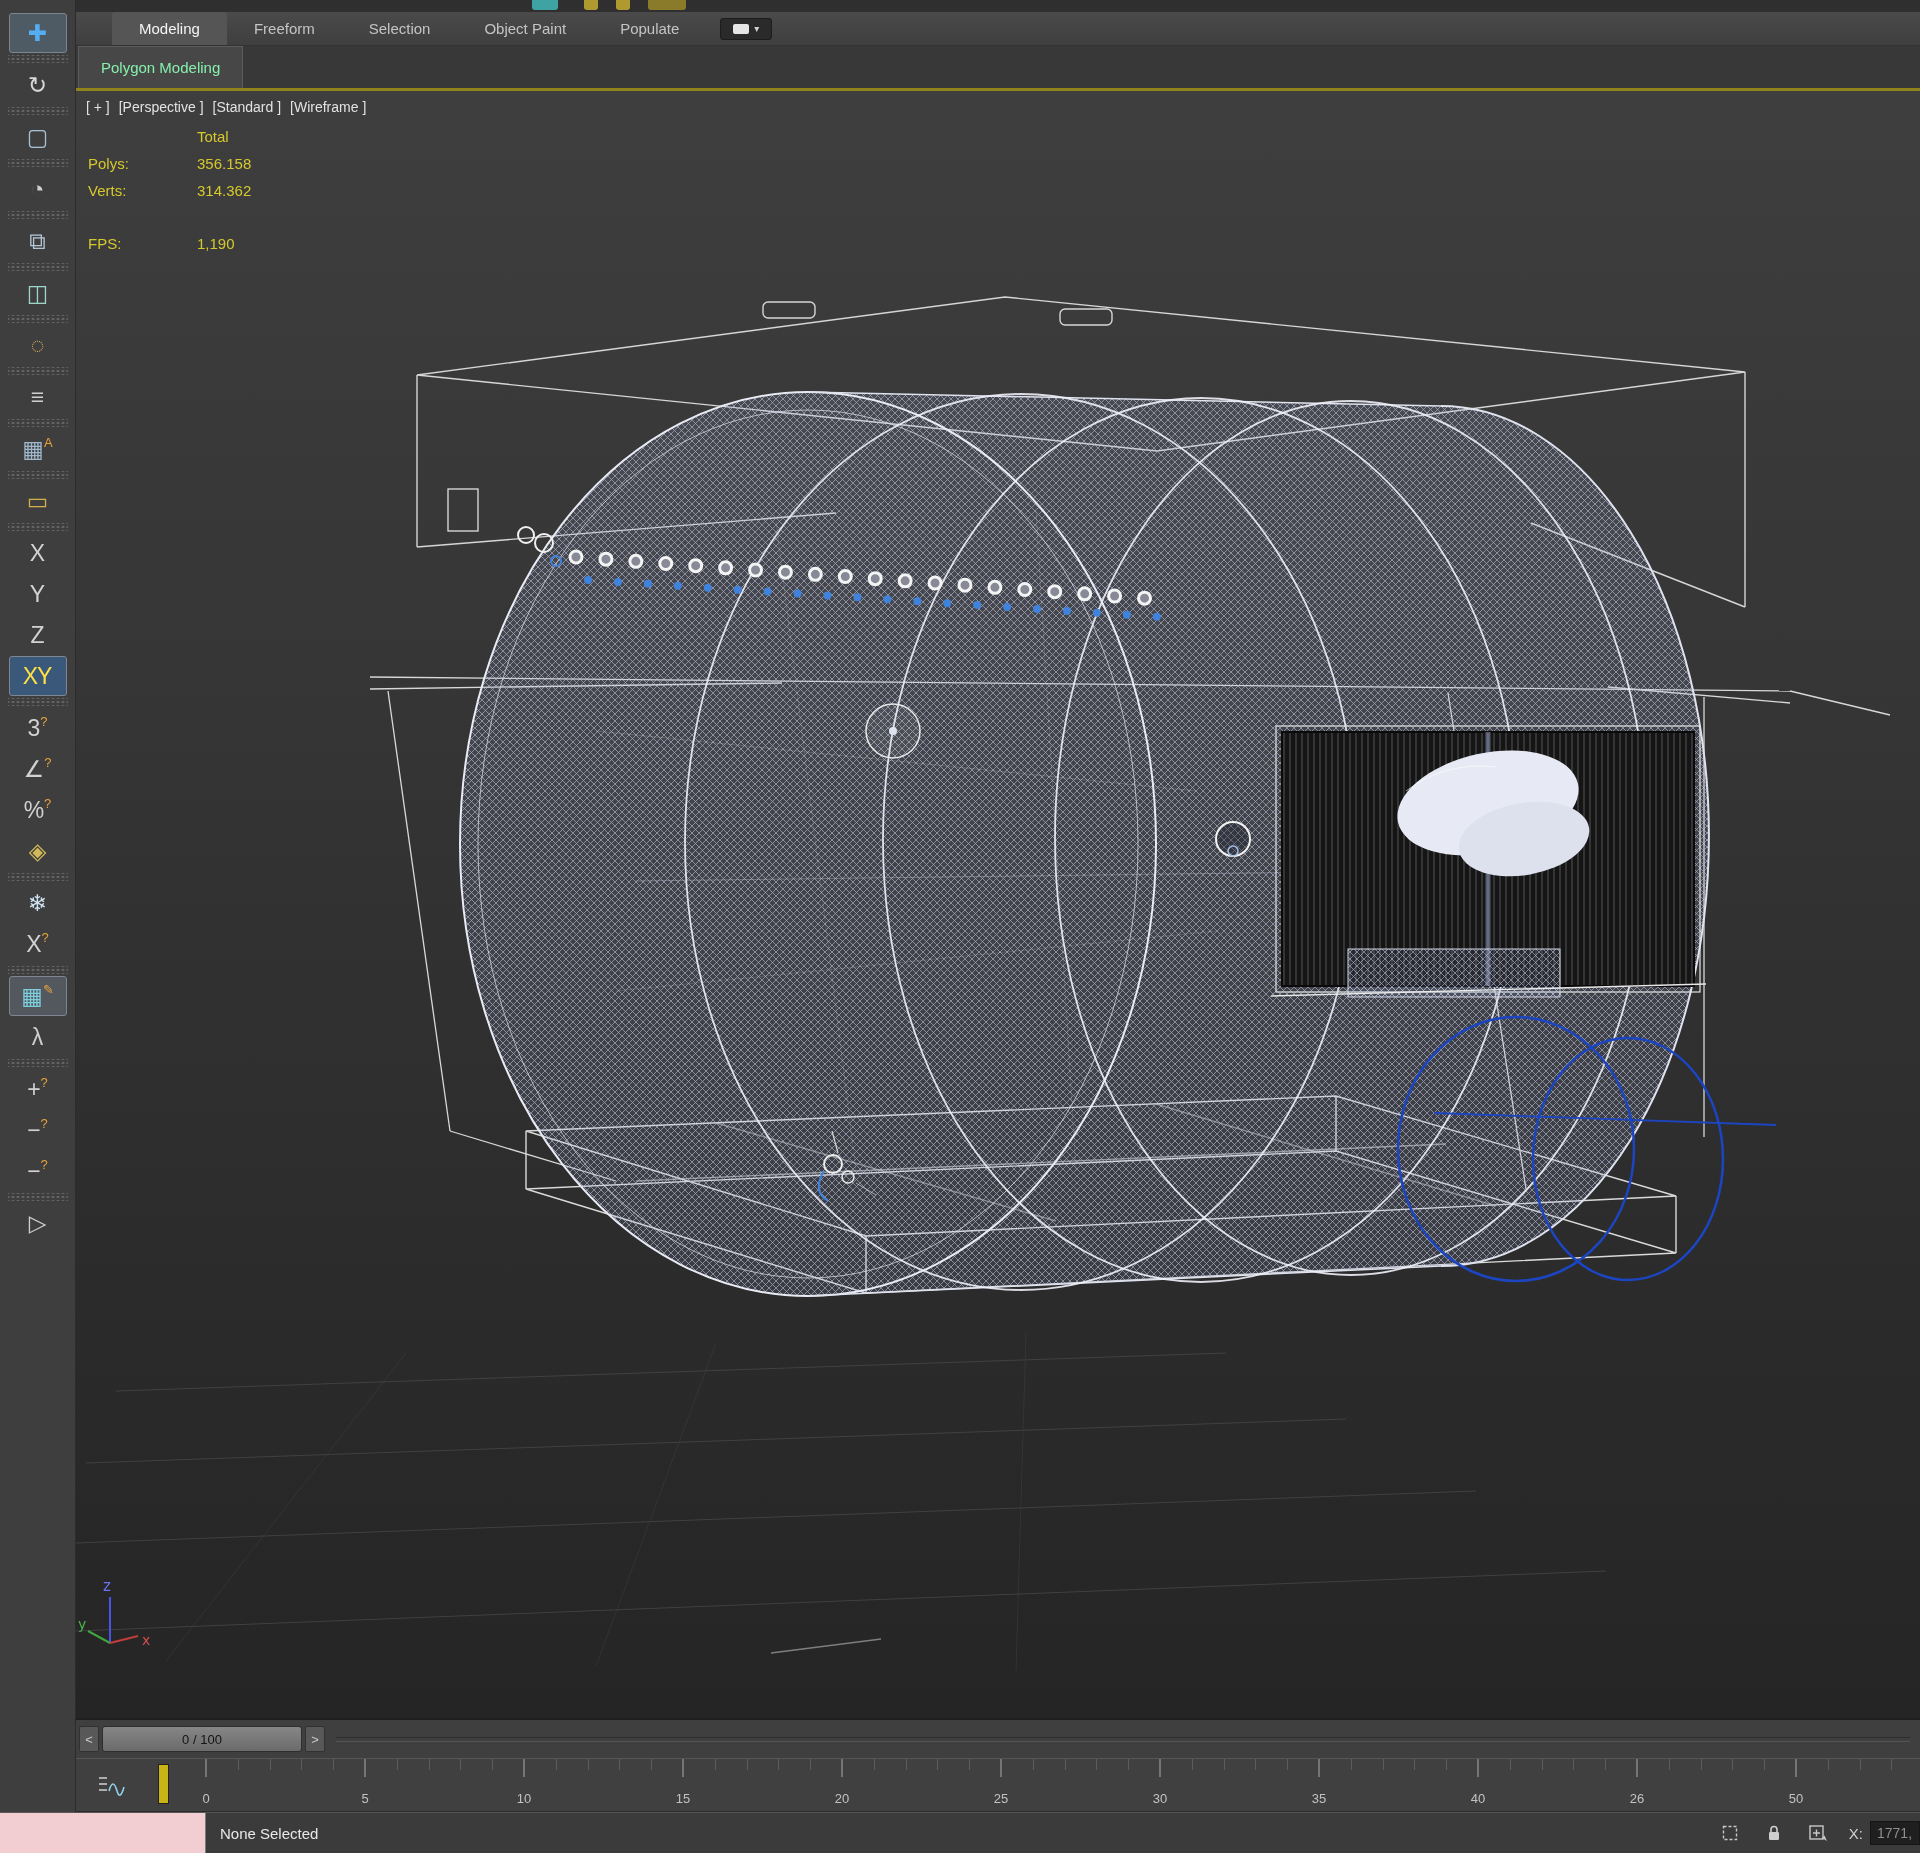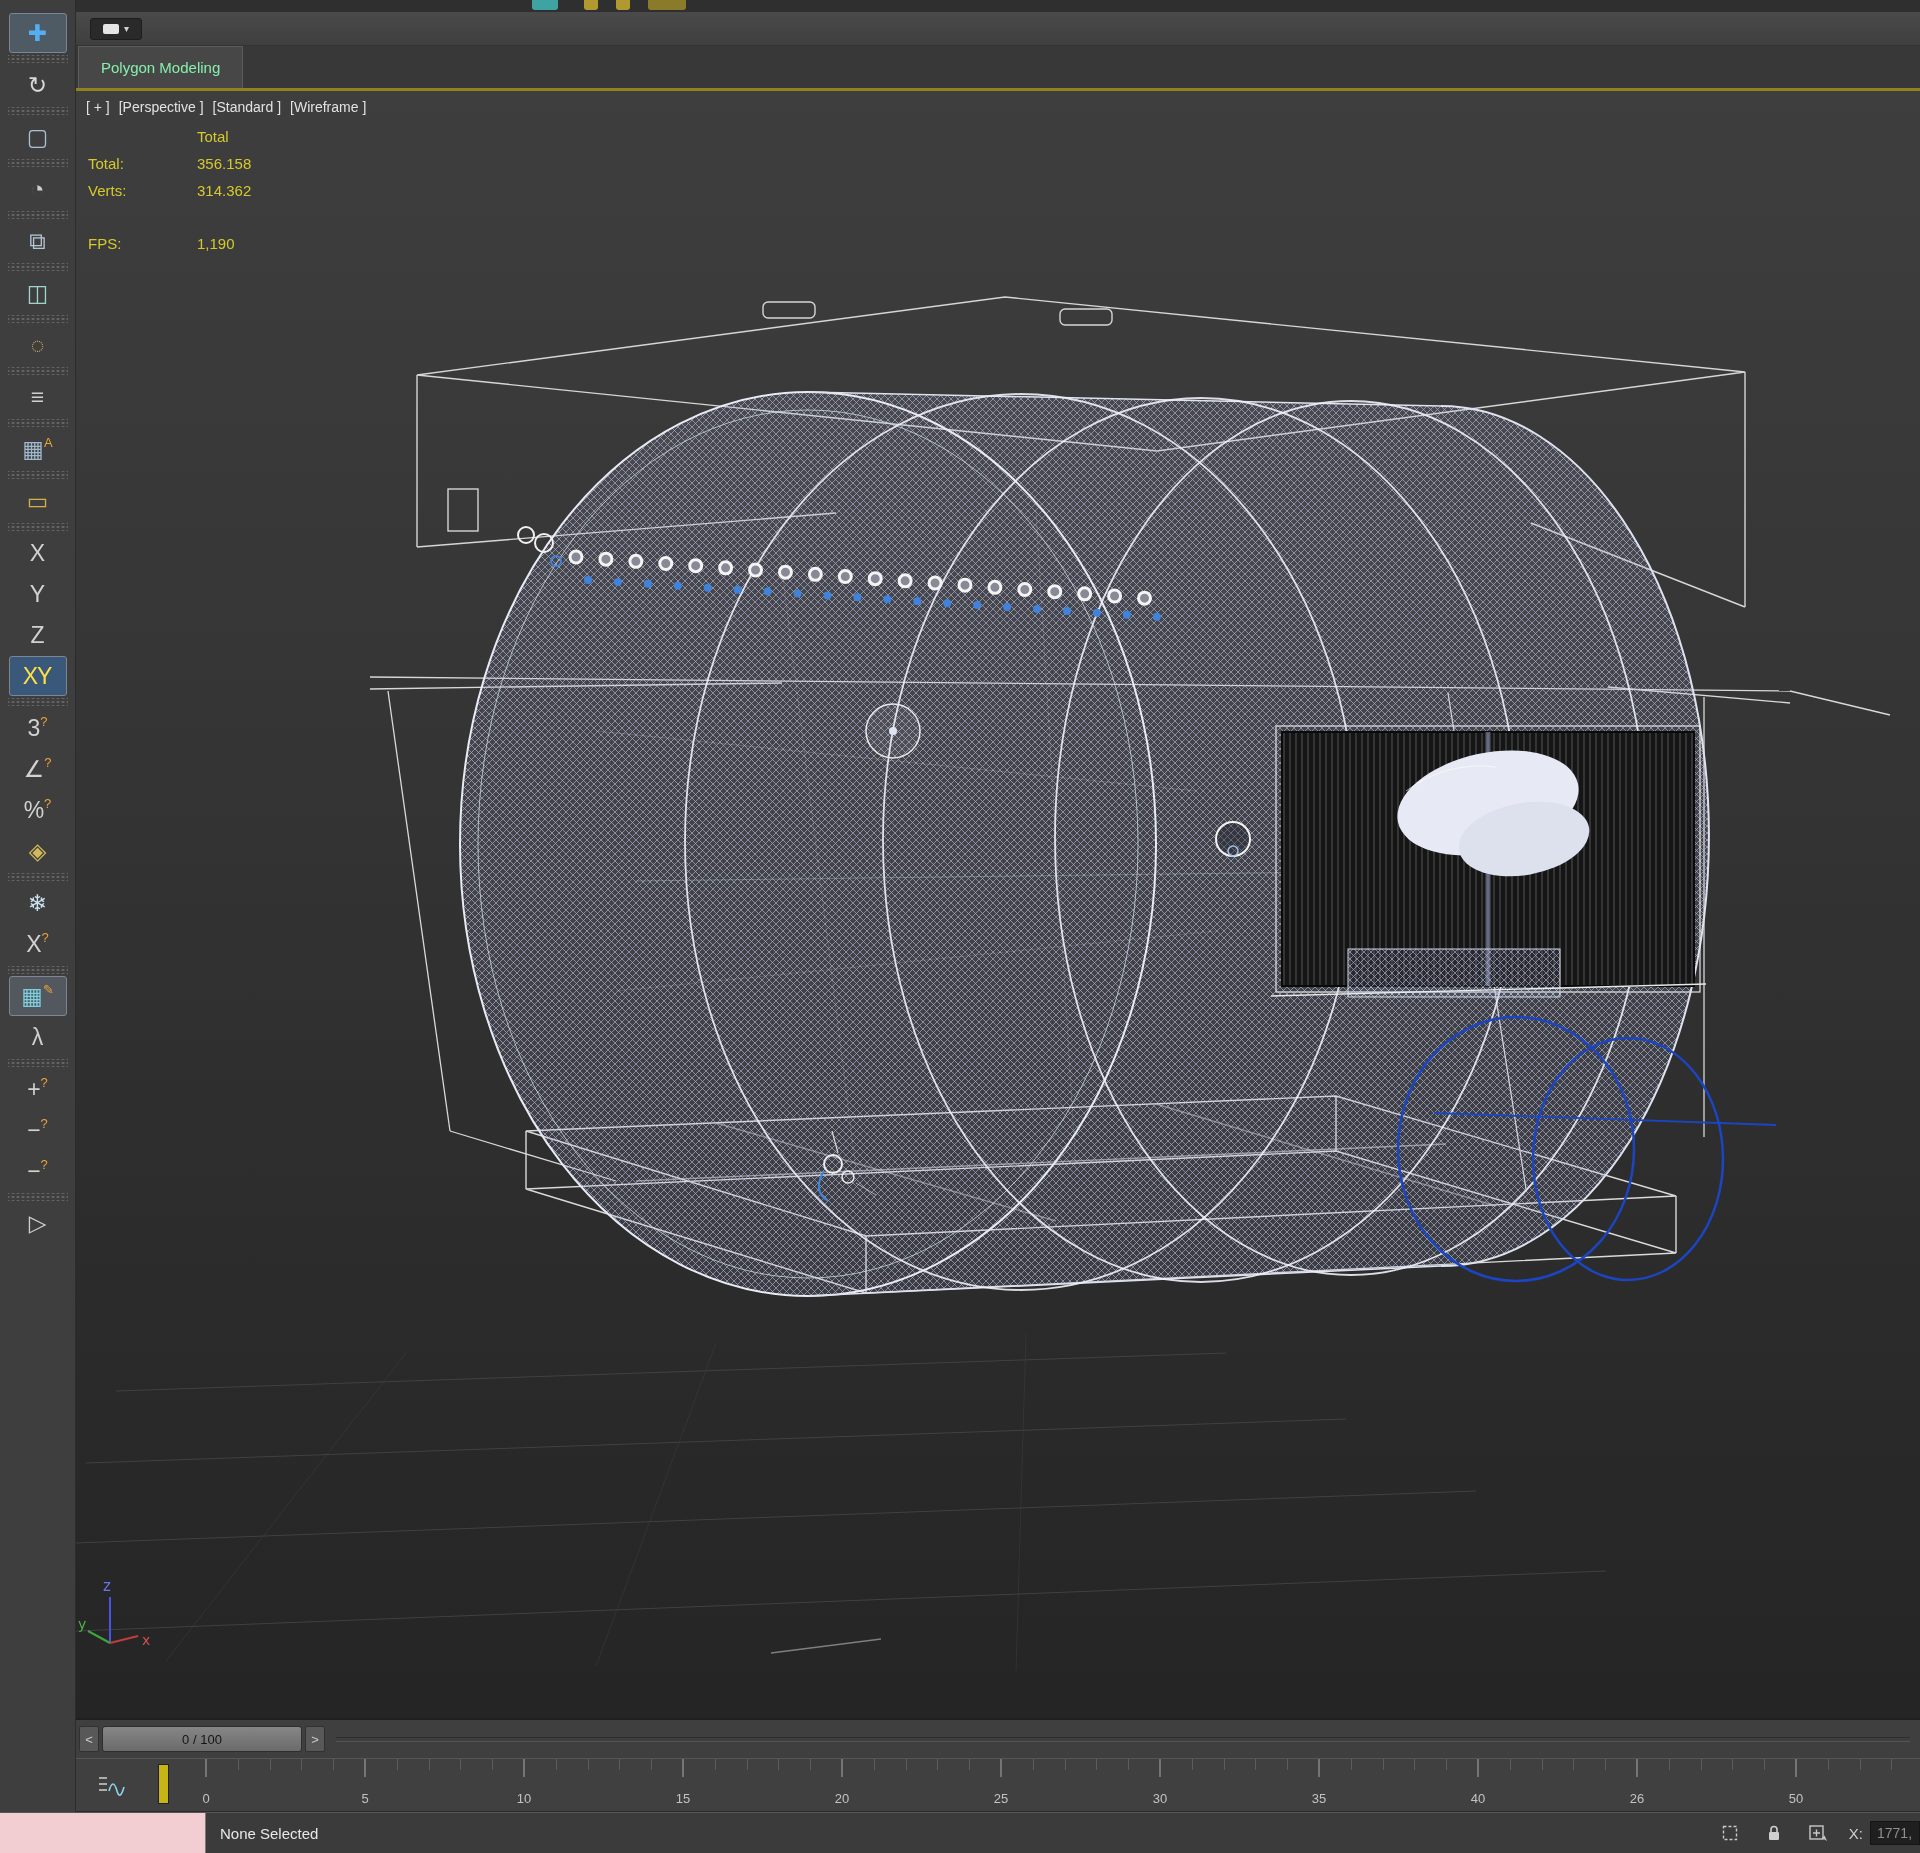--- a/index.html
+++ b/index.html
@@ -286,20 +286,42 @@
 
     <div class="rightcol">
       <div class="topstrip">
         <span class="sliver teal"></span>
         <span class="sliver gold1"></span>
         <span class="sliver gold2"></span>
         <span class="sliver gold3"></span>
       </div>
 
       <div class="tab-row">
+        <div class="tabs">
+
+            <div class="rtab active">
+              <span>Modeling</span>
+            </div>
+
+            <div class="rtab">
+              <span>Freeform</span>
+            </div>
+
+            <div class="rtab">
+              <span>Selection</span>
+            </div>
+
+            <div class="rtab">
+              <span>Object Paint</span>
+            </div>
+
+            <div class="rtab">
+              <span>Populate</span>
+            </div>
+          </div>
         <div class="overflow-btn">
           <span class="ofi"></span>
           <span class="caret">▾</span>
         </div>
       </div>
 
       <div class="subtab-row">
         <div class="subtab">Polygon Modeling</div>
       </div>
 
@@ -441,21 +463,21 @@
 
             <span class="vseg">[Wireframe ]</span>
           </div>
 
         <div class="vp-stats">
           <div class="srow">
             <span class="slab"></span>
             <span>Total</span>
           </div>
           <div class="srow">
-            <span class="slab">Total:</span>
+            <span class="slab">Polys:</span>
             <span>356.158</span>
           </div>
           <div class="srow">
             <span class="slab">Verts:</span>
             <span>314.362</span>
           </div>
           <div class="srow fps">
             <span class="slab">FPS:</span>
             <span>1,190</span>
           </div>

